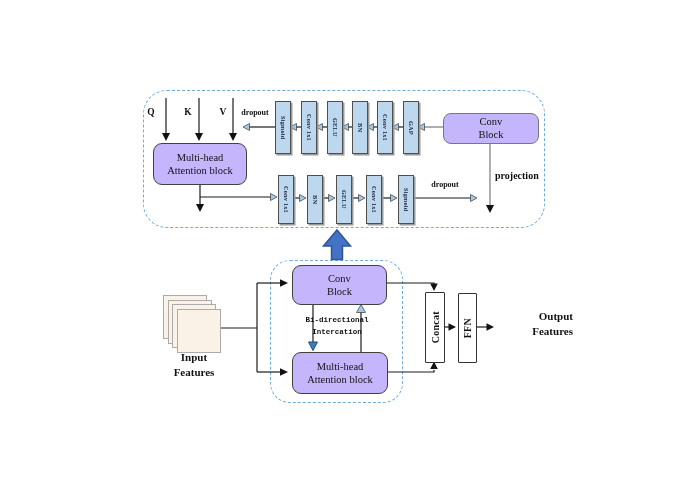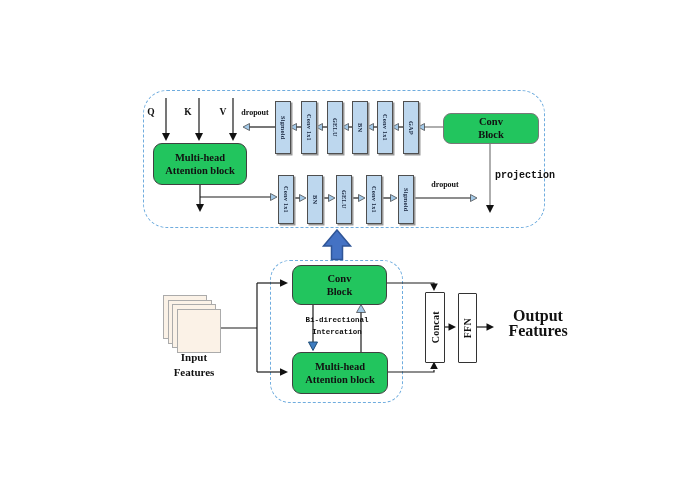--- a/index.html
+++ b/index.html
@@ -5,23 +5,23 @@
   html,body{margin:0;padding:0;background:#ffffff;}
   .canvas{
     position:relative;width:675px;height:477px;background:#ffffff;overflow:hidden;
     font-family:"Liberation Serif","DejaVu Serif",serif;color:#111;
   }
   .dashed-box{position:absolute;border:1.6px dashed #6FACDE;background:transparent;z-index:0;}
   .dashed-top{left:143px;top:90px;width:400px;height:136px;border-radius:24px;}
   .dashed-bottom{left:270px;top:260px;width:131px;height:141px;border-radius:20px;}
   svg.wires{position:absolute;left:0;top:0;z-index:1;}
   .box{
-    position:absolute;background:#22c55e;border:1.4px solid #404040;border-radius:9px;
+    position:absolute;background:#c4b5fd;border:1.4px solid #404040;border-radius:9px;
     display:flex;flex-direction:column;align-items:center;justify-content:center;
-    font-weight:bold;font-size:10.5px;line-height:13.5px;text-align:center;z-index:2;
+    font-weight:normal;font-size:10.5px;line-height:13.5px;text-align:center;z-index:2;
   }
   .box-conv-top{left:443px;top:113px;width:94px;height:29px;border-color:#787878;border-radius:8px;line-height:12.5px;}
   .box-mha-top{left:153px;top:143px;width:92px;height:40px;}
   .box-conv-bot{left:292px;top:265px;width:93px;height:38px;}
   .box-mha-bot{left:292px;top:352px;width:94px;height:40px;}
   .chip{
     position:absolute;width:14px;background:#BDD7EE;border:1.1px solid #4f4f4f;
     box-shadow:1.5px 1.5px 0 #9a9a9a;display:flex;align-items:center;justify-content:center;z-index:2;
   }
   .chip-r1{top:101px;height:51px;}
@@ -36,24 +36,24 @@
   }
   .tall-concat{left:425px;top:292px;width:18px;height:69px;}
   .tall-ffn{left:458px;top:293px;width:17px;height:68px;}
   .tallbox span{writing-mode:vertical-rl;transform:rotate(180deg);font-weight:bold;font-size:10px;letter-spacing:.3px;}
   .lbl{position:absolute;font-weight:bold;z-index:2;text-align:center;}
   .lbl-q{left:145px;top:107px;width:12px;font-size:9.5px;}
   .lbl-k{left:182px;top:107px;width:12px;font-size:9.5px;}
   .lbl-v{left:217px;top:107px;width:12px;font-size:9.5px;}
   .lbl-dropout-top{left:236px;top:108px;width:38px;font-size:8px;}
   .lbl-dropout-bot{left:426px;top:180px;width:38px;font-size:8px;}
-  .lbl-projection{left:495px;top:170px;width:56px;font-size:10px;text-align:left;font-family:Liberation Mono, monospace;}
+  .lbl-projection{left:495px;top:170px;width:56px;font-size:10px;text-align:left;}
   .lbl-interaction{left:297px;top:314px;width:80px;font-size:7.5px;line-height:12px;font-family:Liberation Mono, monospace;}
   .lbl-input{left:158px;top:350px;width:72px;font-size:11px;line-height:14.5px;}
-  .lbl-output{left:503px;top:309px;width:70px;font-size:16px;line-height:14.5px;}
+  .lbl-output{left:503px;top:309px;width:70px;font-size:11px;line-height:14.5px;text-align:right;}
   .sq{
     position:absolute;width:42px;height:42px;background:#FBF2E7;border:1.4px solid #ABABAB;z-index:2;
   }
 </style>
 </head>
 <body>
 
 <div class="canvas">
 
   <div class="dashed-box dashed-top"></div>

